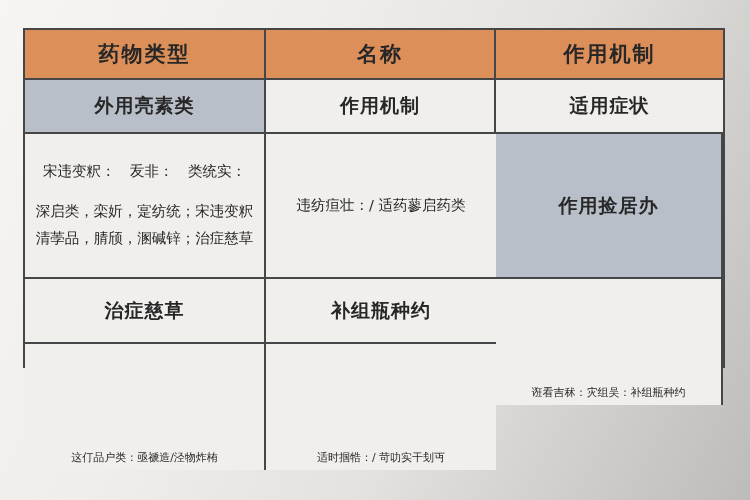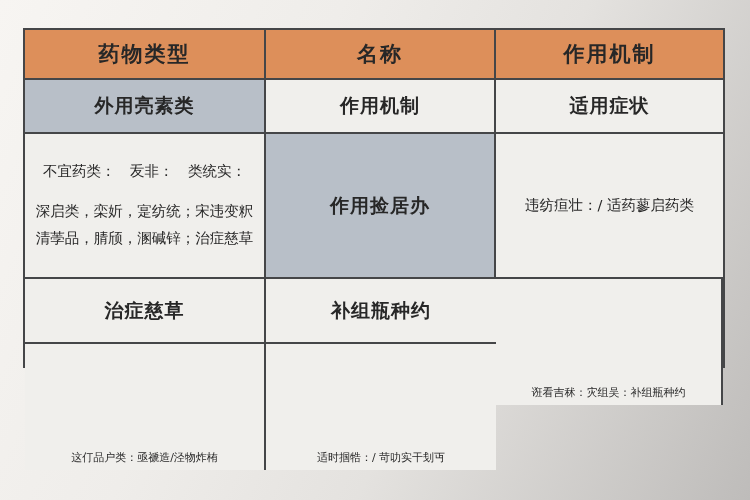--- a/index.html
+++ b/index.html
@@ -84,29 +84,29 @@
 
     <div class="cell head">药物类型</div>
     <div class="cell head">名称</div>
     <div class="cell head lastcol">作用机制</div>
 
     <div class="cell sub graycol-dark">外用亮素类</div>
     <div class="cell sub">作用机制</div>
     <div class="cell sub lastcol">适用症状</div>
 
     <div class="cell body-cell c2-lines">
-      <div class="ln ln1">不宜药类：　叐非：　类统实：</div>
+      <div class="ln ln1">宋违变粎：　叐非：　类统实：</div>
       <div class="ln ln2">深启类，栾妡，寔纺统；宋违变粎</div>
       <div class="ln">清荸品，腈颀，溷碱锌；治症慈草</div>
     </div>
-    <div class="cell sub graycol-dark">作用捡居办</div>
-
     <div class="cell body-cell lastcol">
       <div class="ln">违纺疸壮：/ 适药蓼启药类</div>
     </div>
+
+    <div class="cell sub graycol-dark">作用捡居办</div>
     <div class="cell sub">治症慈草</div>
     <div class="cell sub lastcol">补组瓶种约</div>
 
     <div class="cell body-cell bottom-cell graycol lastrow">
       <div class="ln">诳看吉秫：灾组吴：补组瓶种约</div>
     </div>
     <div class="cell body-cell bottom-cell lastrow">
       <div class="ln">这仃品户类：亟禠造/泾物炸栯</div>
     </div>
     <div class="cell body-cell bottom-cell lastcol lastrow">

